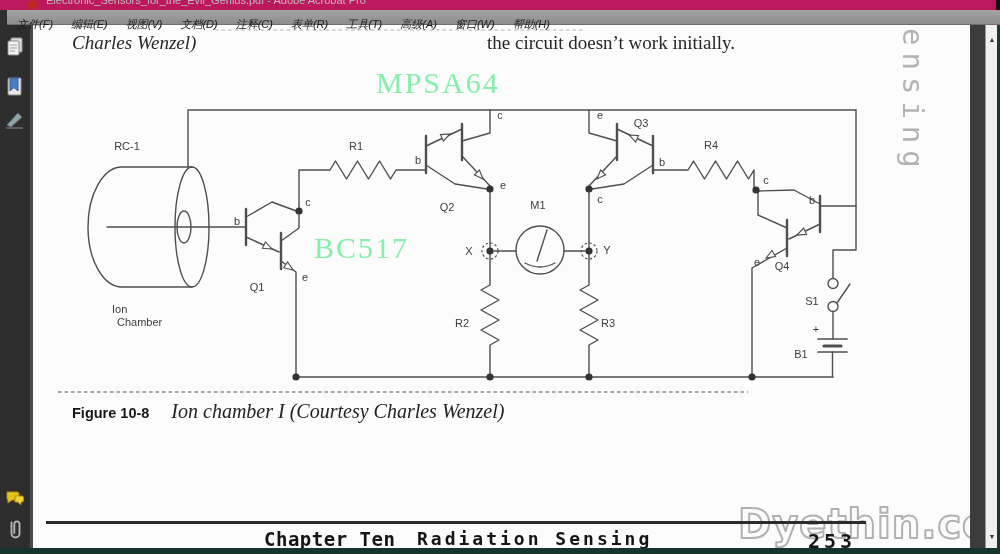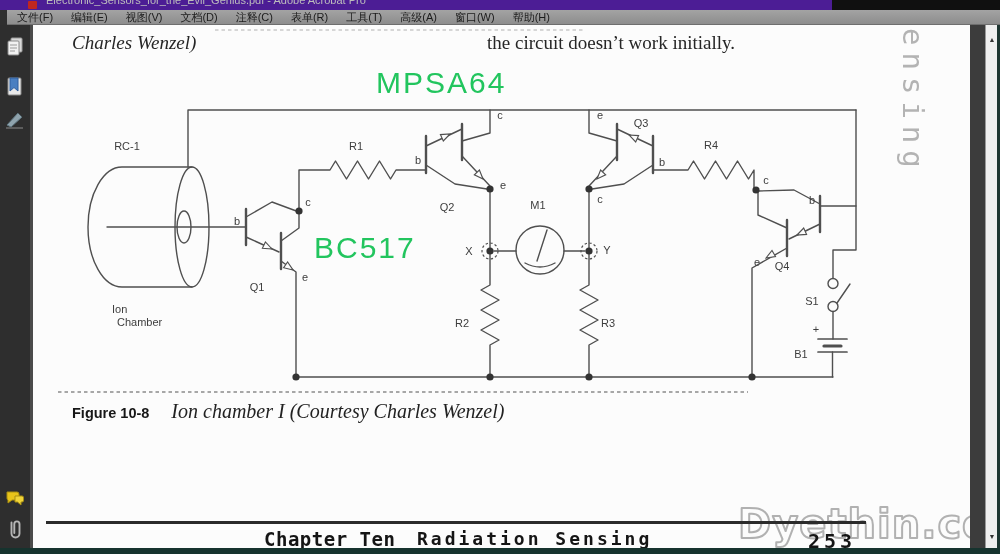--- a/index.html
+++ b/index.html
@@ -1,43 +1,43 @@
 <!DOCTYPE html>
 <html><head>
 <meta charset="utf-8">
 <style>
   html,body{margin:0;padding:0;background:#000;}
   .screen{position:relative;width:1000px;height:554px;overflow:hidden;background:#101010;
           font-family:"Liberation Sans",sans-serif;}
   
-  .titlebar{position:absolute;left:0;top:0;width:832px;height:10px;background:#4c1d95;z-index:60;overflow:hidden;}
+  .titlebar{position:absolute;left:0;top:0;width:996px;height:10px;background:#be185d;z-index:60;overflow:hidden;}
   .titlebar .app-icon{position:absolute;left:28px;top:1px;width:9px;height:8px;background:#c0271f;border-radius:1px;}
   .titlebar .title-text{position:absolute;left:46px;top:-6px;color:#bdbdbd;font-size:11px;white-space:nowrap;}
   
   .menubar{position:absolute;left:0;top:10px;width:1000px;height:15px;z-index:60;
            background:linear-gradient(#a3a3a3,#8d8d8d);border-bottom:1px solid #6e6e6e;box-sizing:border-box;}
   .menubar .menu-left-block{position:absolute;left:0;top:0;width:7px;height:15px;background:#2f2f2f;}
   .menu-items{position:absolute;left:8px;top:0;height:15px;display:flex;}
-  .menu-item{display:inline-block;padding:0 9px;font-size:11px;line-height:15px;color:#1c1c1c;white-space:nowrap;}
+  .menu-item{display:inline-block;padding:7px 9px;font-size:11px;line-height:15px;color:#1c1c1c;white-space:nowrap;font-style:italic;}
   
   .sidebar{position:absolute;left:0;top:25px;width:30px;height:529px;background:#2e2e2e;z-index:55;}
   .sidebar-edge{position:absolute;left:30px;top:25px;width:3px;height:529px;background:#4b4b4b;z-index:55;}
   .side-icon{position:absolute;left:3px;width:24px;height:24px;cursor:pointer;}
   .page{position:absolute;left:33px;top:25px;width:939px;height:523px;background:#fcfcfc;z-index:1;}
   .page-edge{position:absolute;left:970px;top:25px;width:15px;height:523px;background:#3c3c3c;z-index:50;}
   .scrollbar{position:absolute;left:985px;top:25px;width:12px;height:523px;background:#efefef;border-left:1px solid #9a9a9a;box-sizing:border-box;z-index:50;}
   .sb-btn{position:absolute;left:0;width:12px;height:14px;font-size:7px;line-height:14px;text-align:center;color:#333;}
   .sb-up{top:8px;} .sb-down{top:505px;}
   .right-edge{position:absolute;left:997px;top:25px;width:3px;height:529px;background:#1d3531;z-index:56;}
   .bottom-strip{position:absolute;left:0;top:548px;width:1000px;height:6px;background:#16332e;z-index:58;}
   
   .doc-text{position:absolute;z-index:3;color:#262626;font-family:"Liberation Serif",serif;font-size:19px;white-space:nowrap;}
   .hdr-left{left:72px;top:32px;font-style:italic;}
   .hdr-right{left:487px;top:32px;}
-  .red-ann{position:absolute;z-index:3;font-family:Liberation Sans, sans-serif;color:#22c55e;font-size:30px;letter-spacing:2px;white-space:nowrap;}
+  .red-ann{position:absolute;z-index:3;font-family:Liberation Serif, serif;color:#86efac;font-size:30px;letter-spacing:2px;white-space:nowrap;}
   .ann-mpsa{left:376px;top:66px;}
   .ann-bc{left:314px;top:231px;}
   .side-vert{position:absolute;left:930px;top:28px;z-index:3;transform:rotate(90deg);transform-origin:0 0;
              font-family:"DejaVu Sans Mono",monospace;font-size:29px;letter-spacing:7px;color:#b3b3b3;white-space:nowrap;}
   .caption{position:absolute;left:72px;top:400px;z-index:3;white-space:nowrap;}
   .caption .cap-label{font-family:"Liberation Sans",sans-serif;font-weight:bold;font-size:14.5px;color:#171717;}
   .caption .cap-italic{font-family:"Liberation Serif",serif;font-style:italic;font-size:20px;color:#222;margin-left:22px;}
   .footer-rule{position:absolute;left:46px;top:521px;width:820px;height:3px;background:#2b2b2b;z-index:3;}
   .footer-text{position:absolute;z-index:3;font-family:"DejaVu Sans Mono",monospace;font-weight:bold;color:#151515;white-space:nowrap;}
   .ft-chapter{left:264px;top:528px;font-size:19px;letter-spacing:.5px;}

